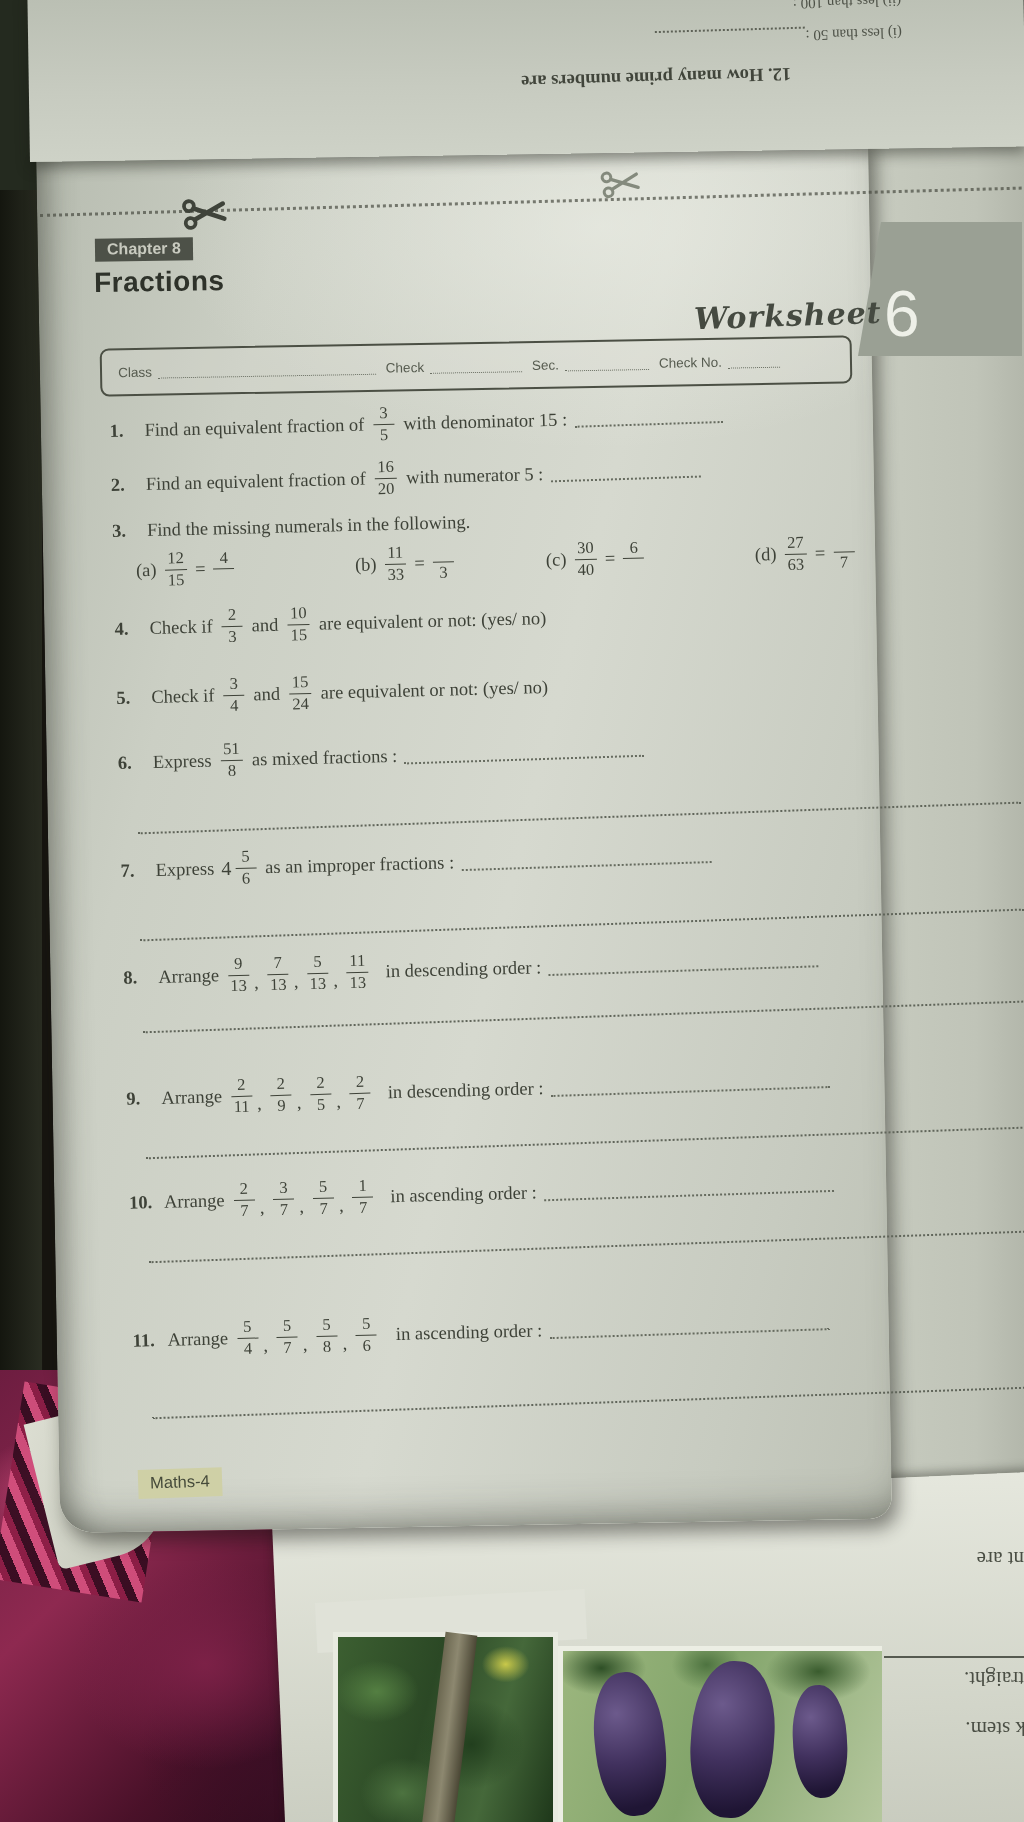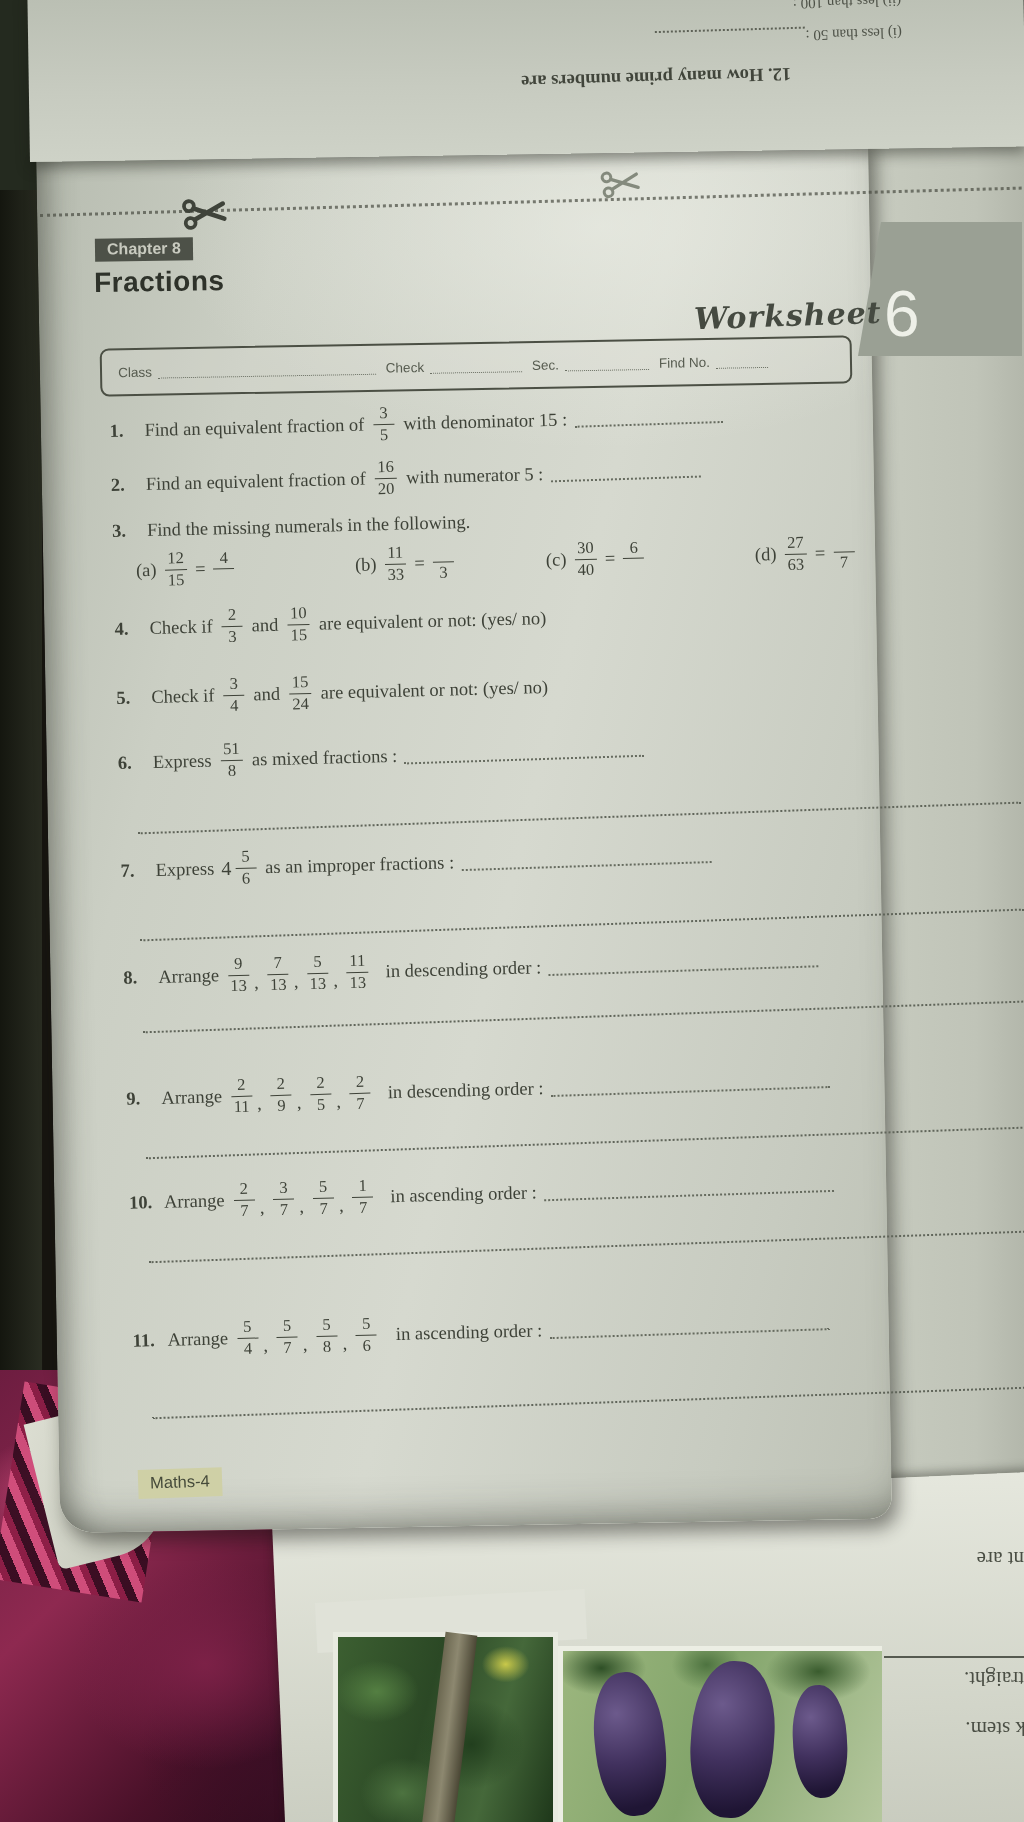--- a/index.html
+++ b/index.html
@@ -191,21 +191,21 @@
   <div class="page-title">Fractions</div>
   <div class="worksheet-script">Worksheet</div>
 
   <div class="name-box">
     <span>Class</span>
     <span class="nb-lead" style="width:218px"></span>
     <span>Check</span>
     <span class="nb-lead" style="width:92px"></span>
     <span>Sec.</span>
     <span class="nb-lead" style="width:84px"></span>
-    <span>Find No.</span>
+    <span>Check No.</span>
     <span class="nb-lead" style="width:52px"></span>
   </div>
 
   <div class="top-page">
     <div class="flipped-block">
       <div class="fl-line fl-prime">12. How many prime numbers are</div>
       <div class="fl-line fl-50">
         <span>(i) less than 50 :</span>
         <span class="fl-lead" style="width:150px"></span>
       </div>

